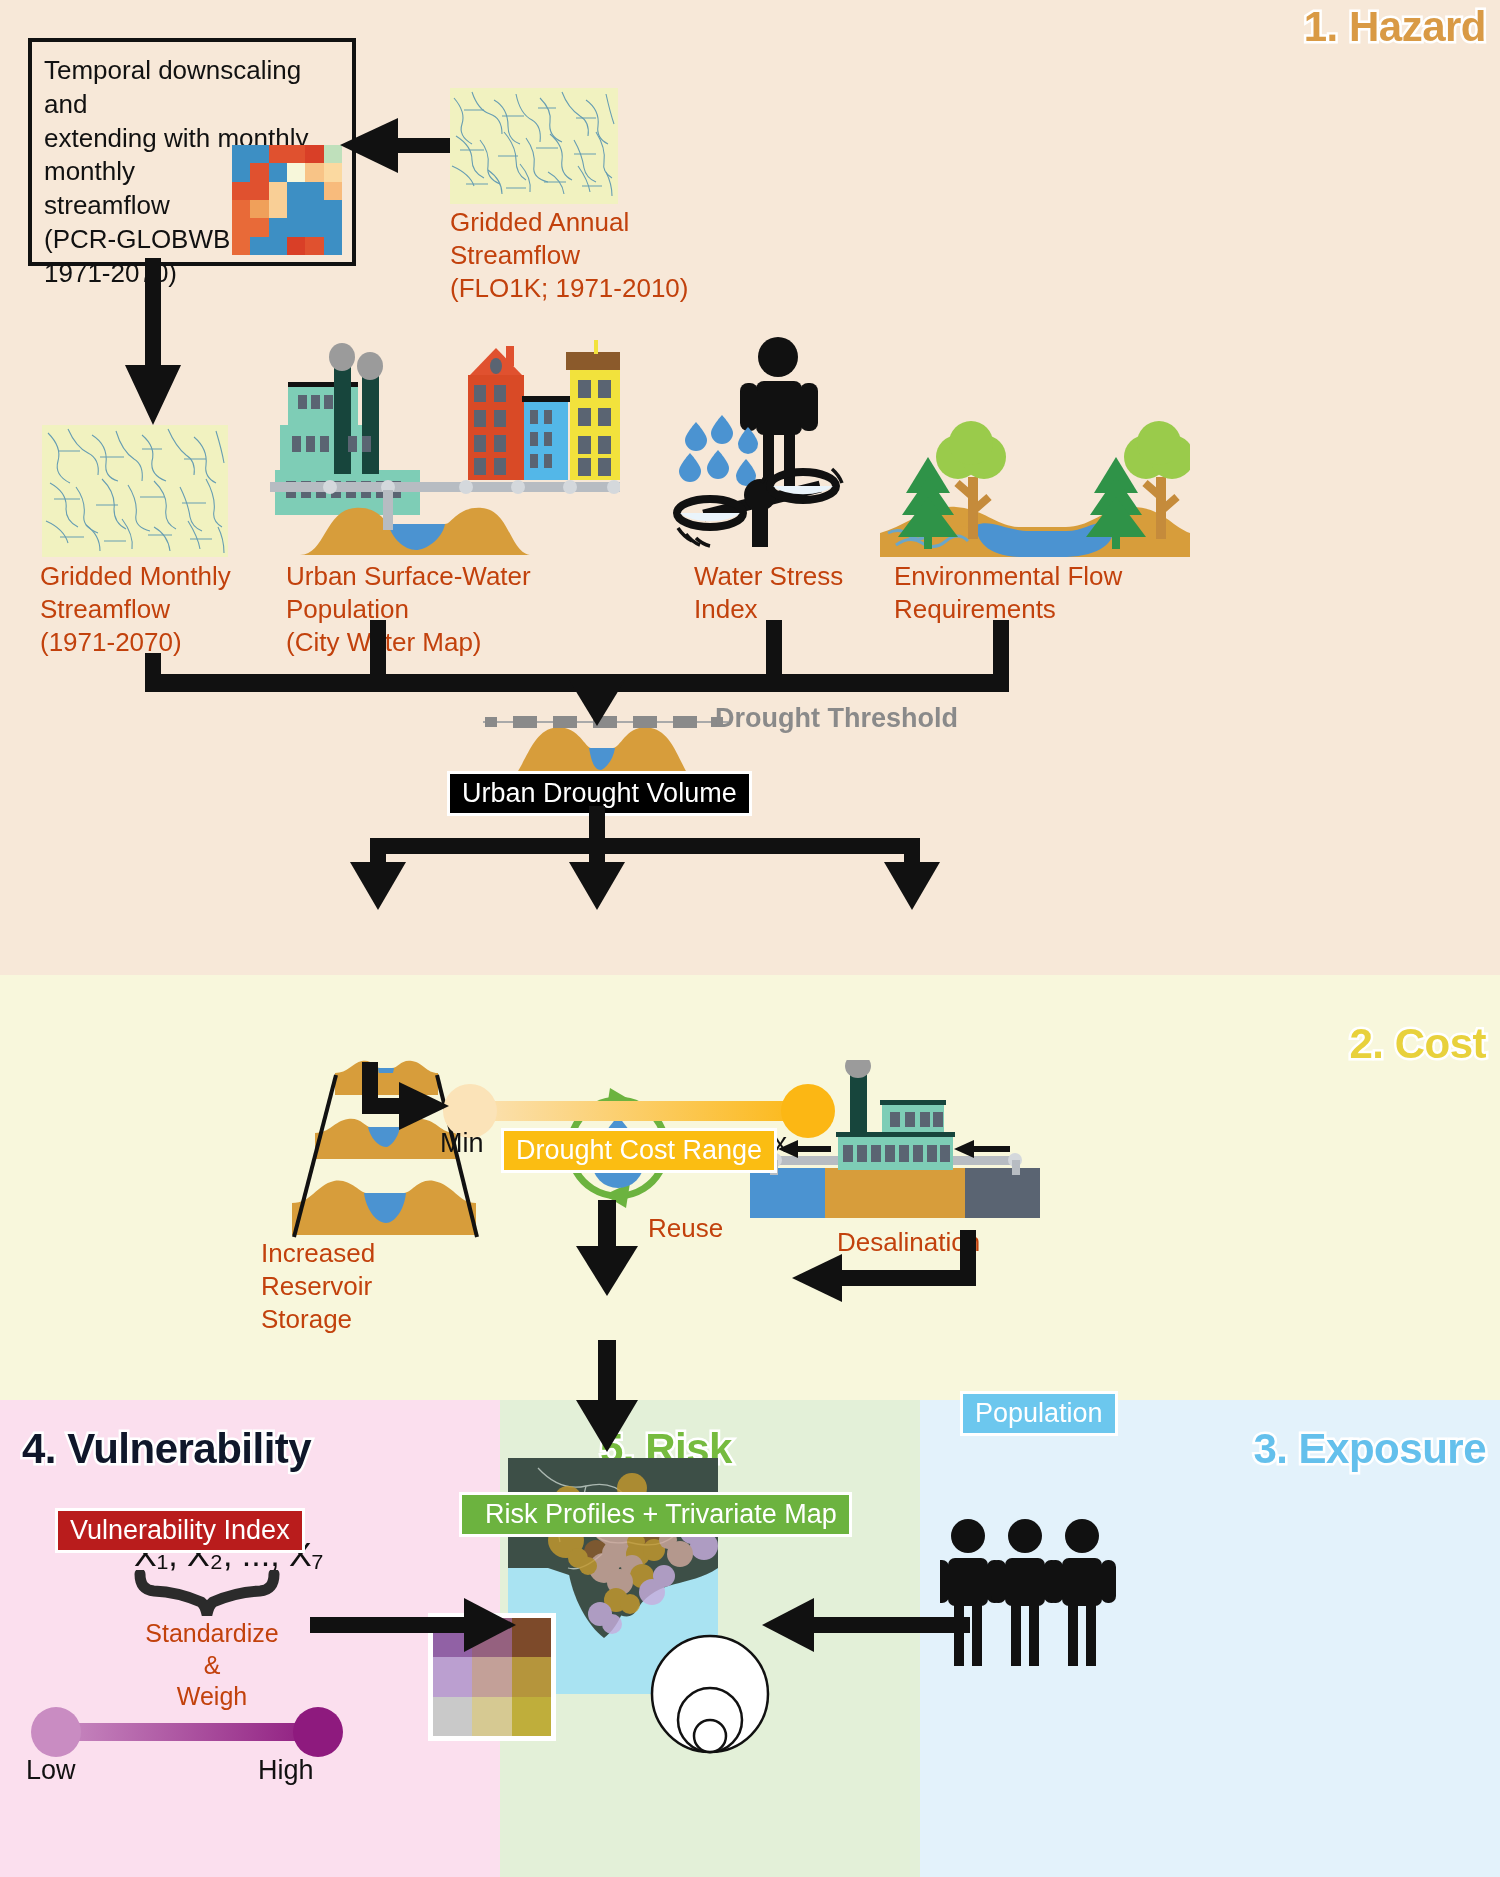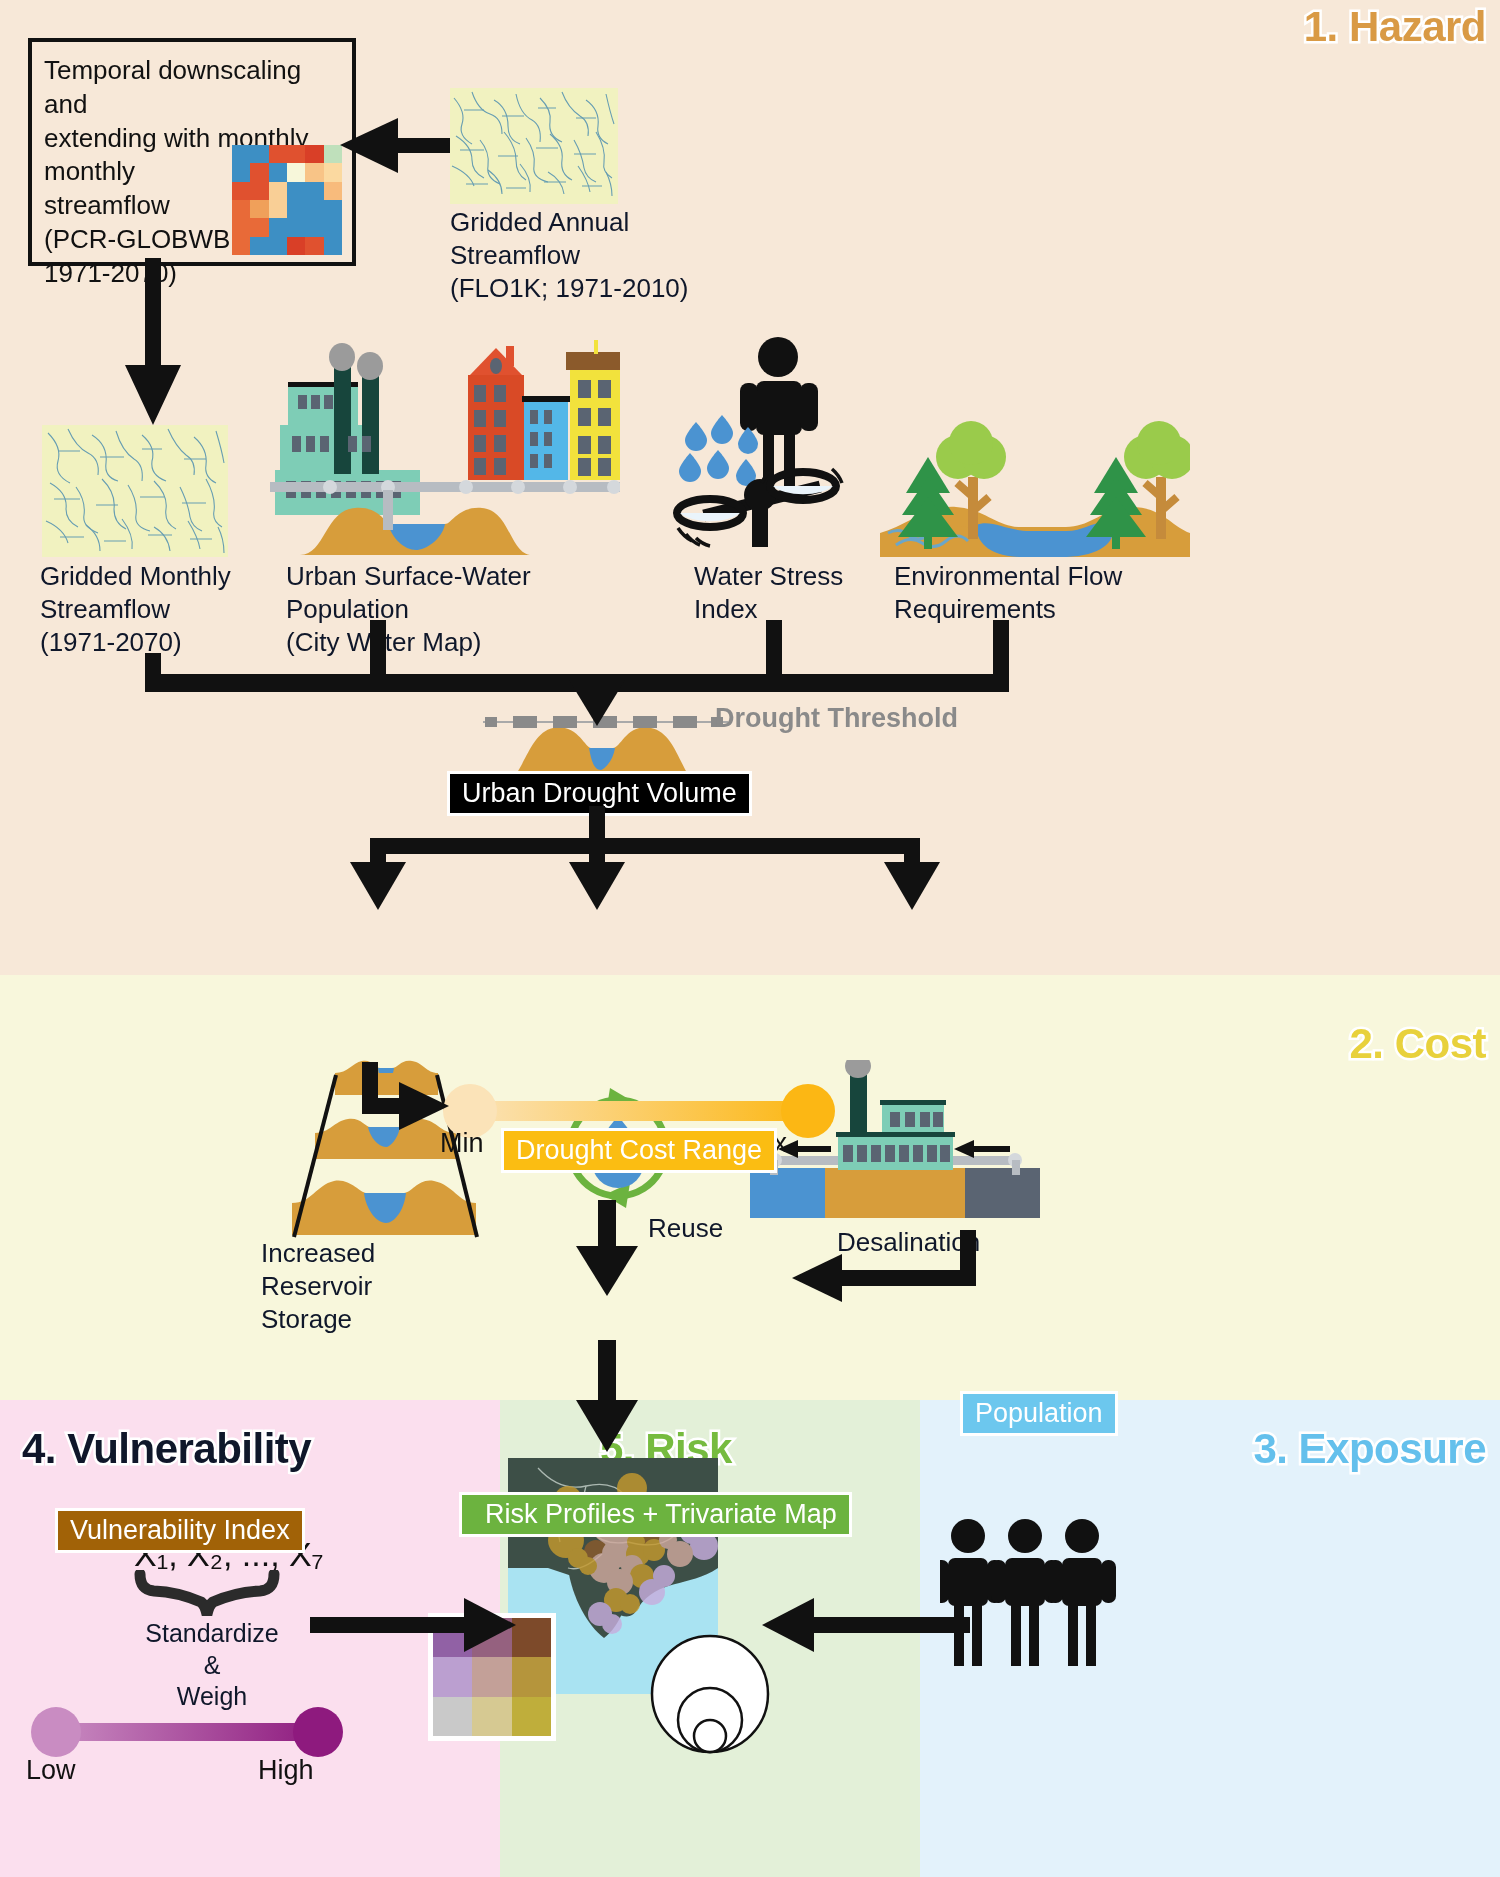--- a/index.html
+++ b/index.html
@@ -13,39 +13,39 @@
   #band-expo{top:1400px;left:920px;width:580px;height:477px;background:#e3f2fb;}
 
   .section-title{position:absolute;font-weight:bold;font-size:42px;letter-spacing:-.5px;
      -webkit-text-stroke:5px #fff; paint-order: stroke fill;}
   #title-hazard{right:14px;top:3px;color:#d99a45;}
   #title-cost{right:14px;top:1020px;color:#e8d13c;}
   #title-vuln{left:22px;top:1425px;color:#0f172a;}
   #title-risk{left:600px;top:1425px;color:#76bb3f;}
   #title-expo{right:14px;top:1425px;color:#64c0ec;}
 
-  .txt{position:absolute;color:#0f172a;font-size:26px;line-height:1.26;}
+  .txt{position:absolute;color:#c2410c;font-size:26px;line-height:1.26;}
   .box-tdm{position:absolute;left:28px;top:38px;width:320px;height:220px;border:4px solid #111;background:#f7e8d8;}
   .box-tdm .label{position:absolute;left:12px;top:12px;width:300px;font-size:26px;line-height:1.3;color:#111;}
 
   
   .raster{position:absolute;background:#f1f2c0;overflow:hidden;}
   .raster svg{display:block;}
 
   .heat{position:absolute;display:grid;grid-template-columns:repeat(6,1fr);grid-template-rows:repeat(6,1fr);}
   .heat div{width:100%;height:100%;}
 
   
   #arrows{position:absolute;left:0;top:0;width:1500px;height:1877px;pointer-events:none;}
 
   .chip{position:absolute;color:#fff;font-weight:500;padding:4px 12px;font-size:27px;white-space:nowrap;
         border:3px solid #fff;box-sizing:border-box;}
   #chip-udv{background:#000;left:447px;top:771px;}
   #chip-dcr{background:#fbbd12;left:501px;top:1128px;}
-  #chip-vi{background:#a16207;left:55px;top:1508px;}
+  #chip-vi{background:#b91c1c;left:55px;top:1508px;}
   #chip-rp{background:#6cb33f;left:459px;top:1492px;padding-left:23px;}
   #chip-pop{background:#6cc7ee;left:960px;top:1391px;}
 
   .thr-label{position:absolute;color:#8a8a8a;font-weight:bold;font-size:27px;left:715px;top:703px;}
 
   .slider-lbl{position:absolute;font-size:27px;color:#111;}
 
   .bldg,.icon{position:absolute;}
 </style>
 </head>

